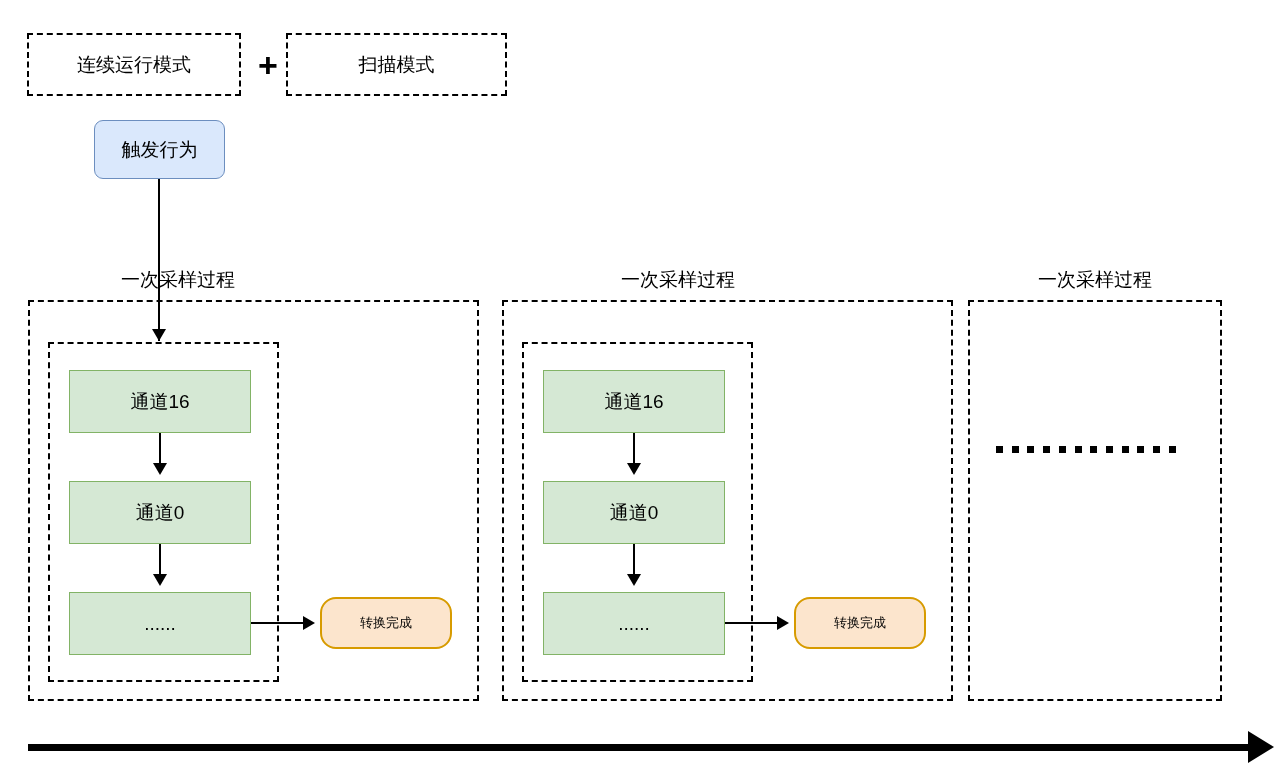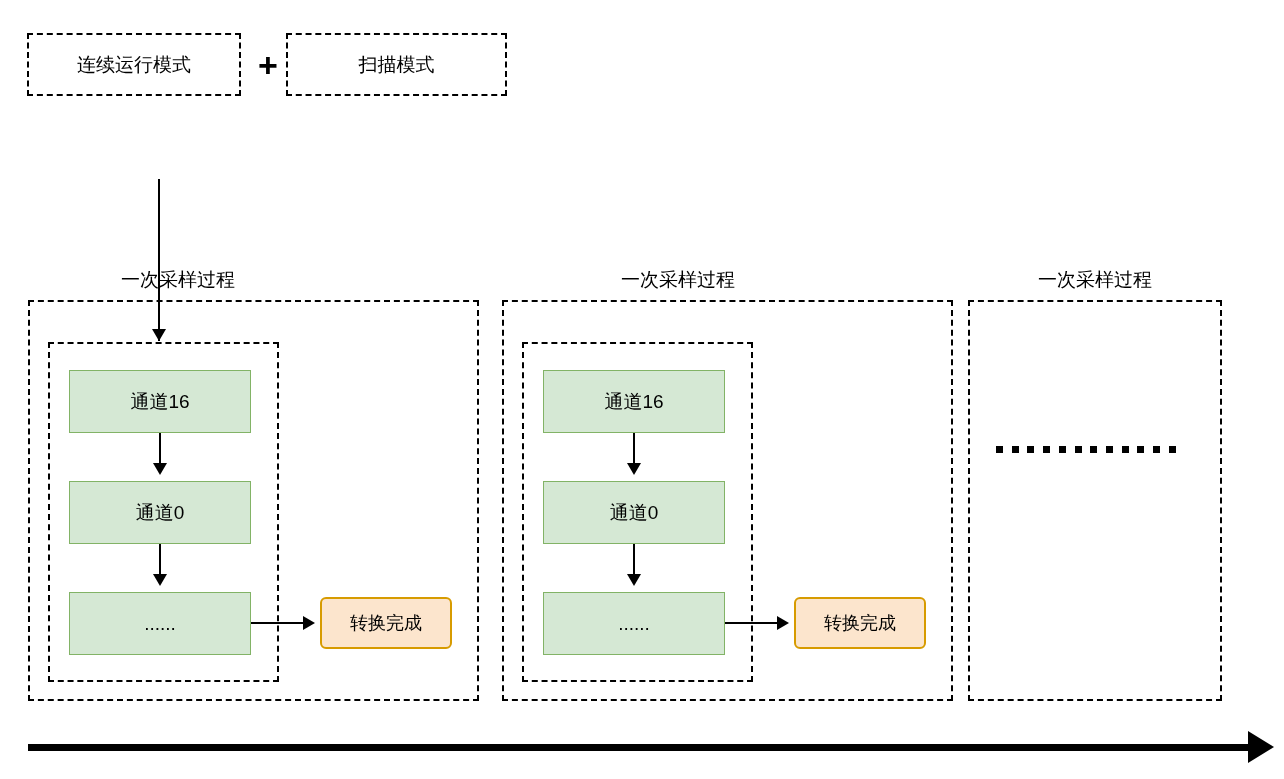--- a/index.html
+++ b/index.html
@@ -89,22 +89,22 @@
     background: #d5e8d4;
     border: 1.6px solid #82b366;
     font-size: 19px;
     color: #000000;
   }
 
   
   .done-box {
     background: #fce5cd;
     border: 2px solid #d79b00;
-    border-radius: 6px;
-    font-size: 18px;
+    border-radius: 16px;
+    font-size: 13px;
     color: #000000;
   }
 
   
   .vline {
     position: absolute;
     background: #000000;
     width: 2px;
   }
   .hline {
@@ -162,20 +162,21 @@
 <body>
 
 <div id="canvas">
 
   <div class="node mode-box" style="left:27px; top:33px; width:214px; height:63px;">连续运行模式</div>
 
   <div class="plus-sign" style="left:250px; top:47px; width:36px; height:36px;">+</div>
 
   <div class="node mode-box" style="left:286px; top:33px; width:221px; height:63px;">扫描模式</div>
 
+  <div class="node trigger-box" style="left:94px; top:120px; width:131px; height:59px;">触发行为</div>
 
   <div class="vline" style="left:158px; top:179px; height:162px;"></div>
   <div class="arrow-down" style="left:152px; top:329px;"></div>
 
   <div class="group-label" style="left:78px; top:267px; width:200px;">一次采样过程</div>
 
   <div class="group-outer" style="left:28px; top:300px; width:451px; height:401px;"></div>
 
   <div class="group-inner" style="left:48px; top:342px; width:231px; height:340px;"></div>
 

